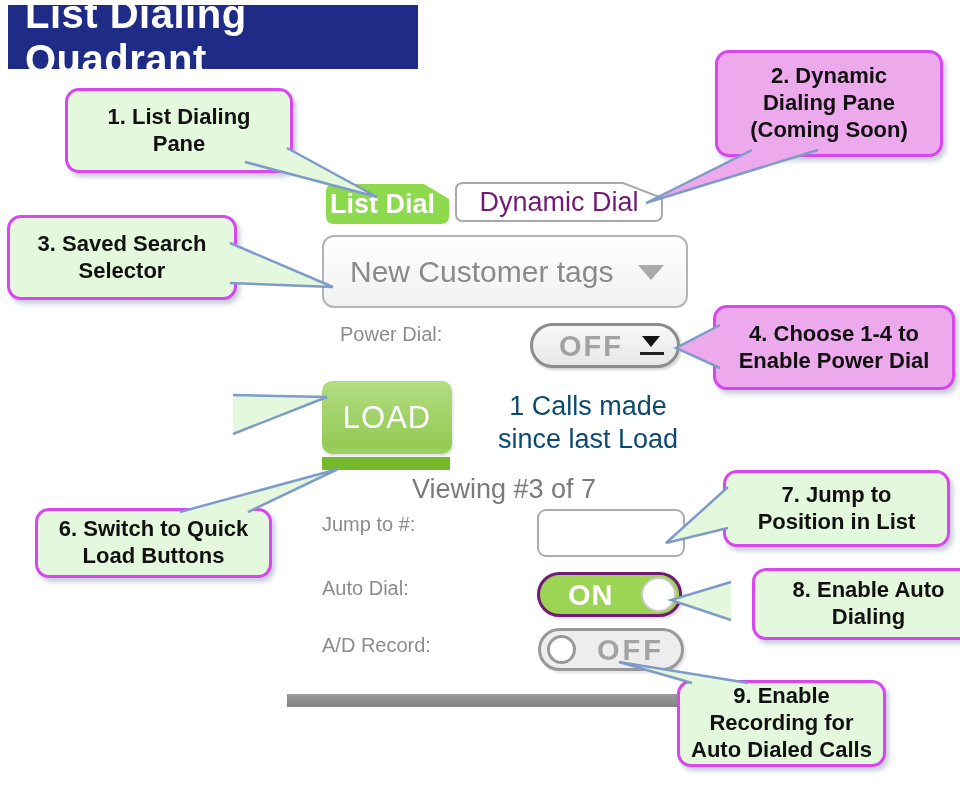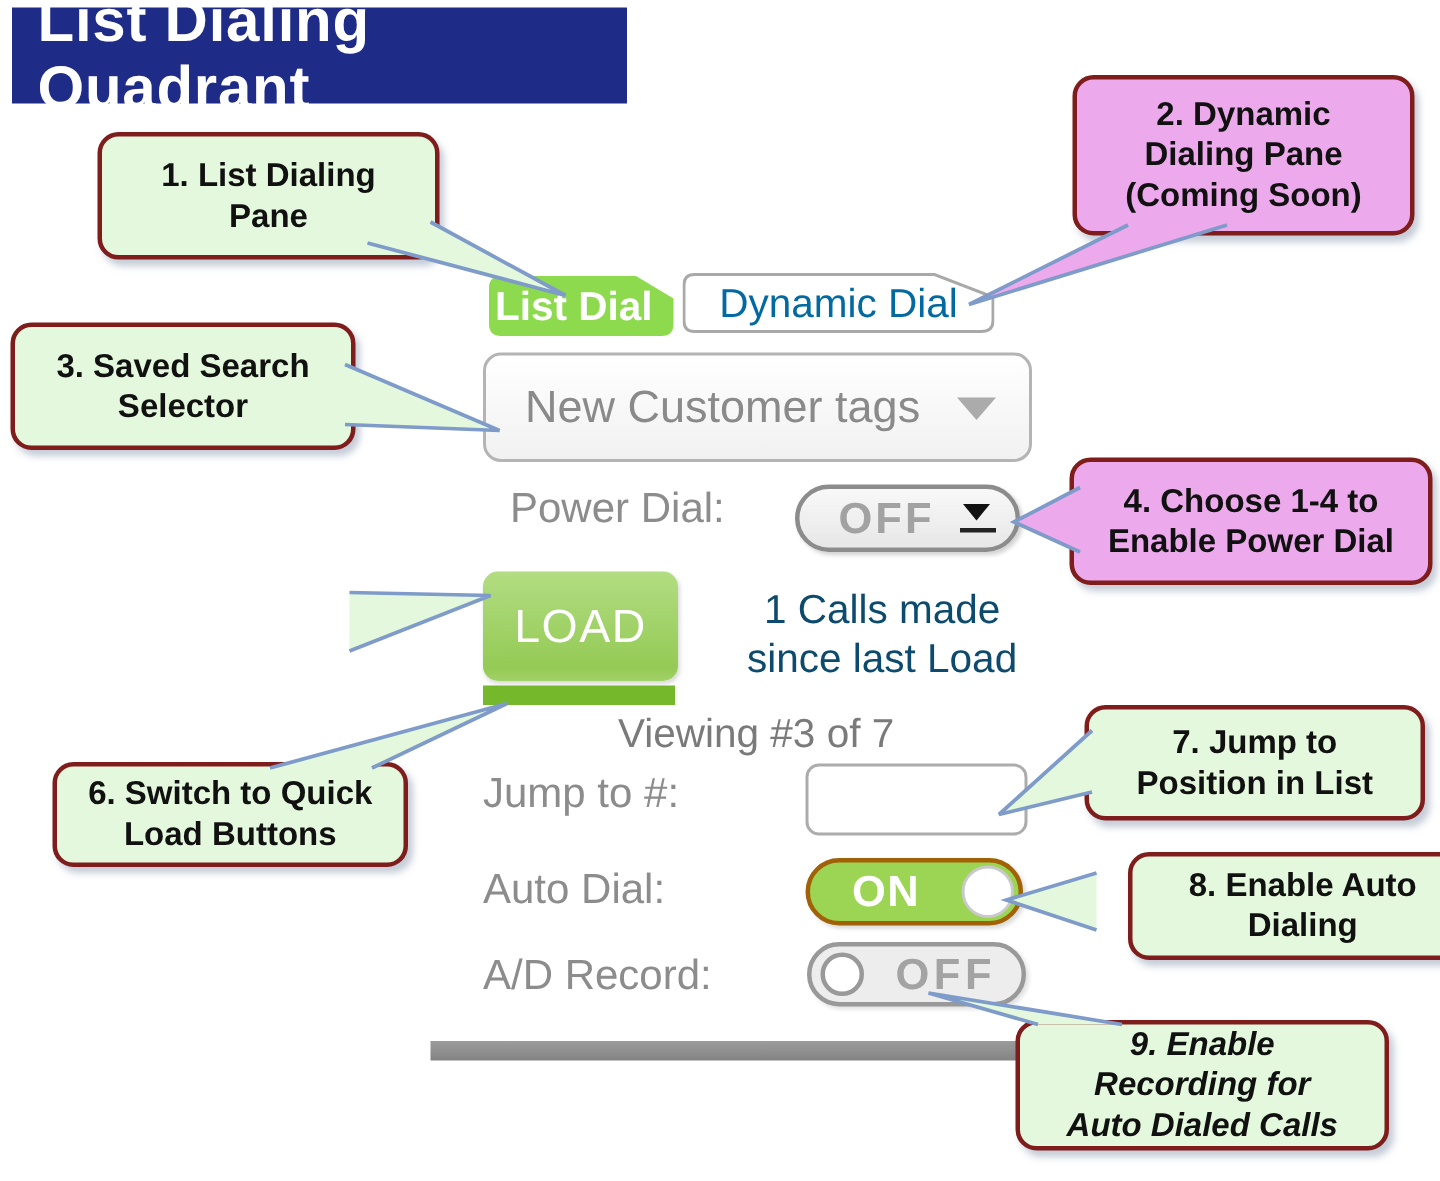--- a/index.html
+++ b/index.html
@@ -18,36 +18,36 @@
   .tab{position:absolute;}
   .tab svg{position:absolute;left:0;top:0;}
   .tab .tab-label{
     position:absolute;left:0;top:0;width:100%;height:100%;
     display:flex;align-items:center;justify-content:center;
     font-size:27px;
   }
   #tab-list-dial{left:325px;top:183px;width:125px;height:42px;}
   #tab-list-dial .tab-label{color:#fff;font-weight:bold;padding-right:10px;box-sizing:border-box;}
   #tab-dynamic-dial{left:455px;top:182px;width:208px;height:40px;}
-  #tab-dynamic-dial .tab-label{color:#0369a1;box-sizing:border-box;}
+  #tab-dynamic-dial .tab-label{color:#701a75;box-sizing:border-box;}
   
   .dropdown{
     position:absolute;left:322px;top:235px;width:366px;height:73px;
     background:linear-gradient(#FFFFFF,#F1F1F1);
     border:2px solid #B4B4B4;border-radius:12px;box-sizing:border-box;
     display:flex;align-items:center;
   }
   .dropdown .dd-value{color:#8A8A8A;font-size:30px;margin-left:26px;}
   .dd-caret{
     position:absolute;right:22px;top:28px;width:0;height:0;
     border-left:13px solid transparent;border-right:13px solid transparent;
     border-top:15px solid #ABABAB;
   }
   
-  .gray-label{position:absolute;color:#8C8C8C;font-size:28px;}
+  .gray-label{position:absolute;color:#8C8C8C;font-size:20px;}
   
   .pd-pill{
     position:absolute;left:530px;top:323px;width:150px;height:45px;
     background:linear-gradient(#F8F8F8,#E7E7E7);
     border:3px solid #8C8C8C;border-radius:23px;box-sizing:border-box;
     box-shadow:2px 2px 3px rgba(0,0,0,0.18);
   }
   .pd-pill .pd-value{
     position:absolute;left:26px;top:4px;font-size:29px;font-weight:bold;color:#A2A2A2;letter-spacing:2px;
   }
@@ -73,21 +73,21 @@
   .viewing-text{position:absolute;left:412px;top:474px;color:#7A7A7A;font-size:27px;}
   
   .jump-input{
     position:absolute;left:537px;top:509px;width:148px;height:48px;
     border:2px solid #ACACAC;border-radius:9px;background:#fff;box-sizing:border-box;
     font-size:26px;color:#555;padding:0 10px;outline:none;
   }
   
   .toggle-on{
     position:absolute;left:537px;top:572px;width:145px;height:45px;
-    background:#9CD453;border:3px solid #a16207;border-radius:23px;box-sizing:border-box;
+    background:#9CD453;border:3px solid #701a75;border-radius:23px;box-sizing:border-box;
     box-shadow:2px 2px 3px rgba(0,0,0,0.15);
   }
   .toggle-on .tg-label{position:absolute;left:28px;top:4px;color:#fff;font-weight:bold;font-size:29px;letter-spacing:1px;}
   .toggle-on .tg-knob{
     position:absolute;right:3px;top:2px;width:35px;height:35px;border-radius:50%;
     background:#fff;border:2px solid #C9C9C9;box-sizing:border-box;
   }
   .toggle-off{
     position:absolute;left:538px;top:628px;width:146px;height:43px;
     background:#EDEDED;border:3px solid #999;border-radius:22px;box-sizing:border-box;
@@ -96,36 +96,36 @@
   .toggle-off .tg-knob{
     position:absolute;left:6px;top:4px;width:29px;height:29px;border-radius:50%;
     background:#fff;border:3px solid #999;box-sizing:border-box;
   }
   .toggle-off .tg-label{position:absolute;left:56px;top:3px;color:#A3A3A3;font-weight:bold;font-size:29px;letter-spacing:3px;}
   
   .bottom-bar{position:absolute;left:287px;top:694px;width:583px;height:13px;
     background:linear-gradient(#9C9C9C,#838383);}
   
   .callout{
-    position:absolute;z-index:10;border:3px solid #7f1d1d;border-radius:14px;
+    position:absolute;z-index:10;border:3px solid #d946ef;border-radius:14px;
     display:flex;align-items:center;justify-content:center;text-align:center;
     font-weight:bold;color:#111;font-size:22px;line-height:1.22;white-space:pre-line;
     box-sizing:border-box;box-shadow:3px 4px 5px rgba(90,110,140,0.35);
   }
   .callout.green{background:#E3F8DC;}
   .callout.pink{background:#ECA9EB;}
   #c1{left:65px;top:88px;width:228px;height:85px;}
   #c2{left:715px;top:50px;width:228px;height:107px;}
   #c3{left:7px;top:215px;width:230px;height:85px;}
   #c4{left:713px;top:305px;width:242px;height:85px;}
   #c5{left:12px;top:383px;width:228px;height:79px;}
   #c6{left:35px;top:508px;width:237px;height:70px;}
   #c7{left:723px;top:470px;width:227px;height:77px;}
   #c8{left:752px;top:568px;width:233px;height:72px;}
-  #c9{left:677px;top:680px;width:249px;height:87px;font-style:italic;}
+  #c9{left:677px;top:680px;width:209px;height:87px;}
   
   #tails{position:absolute;left:0;top:0;z-index:20;pointer-events:none;}
 </style>
 </head>
 <body>
 
 <div id="stage">
 
   <div class="title-bar">
     <span>List Dialing Quadrant</span>

